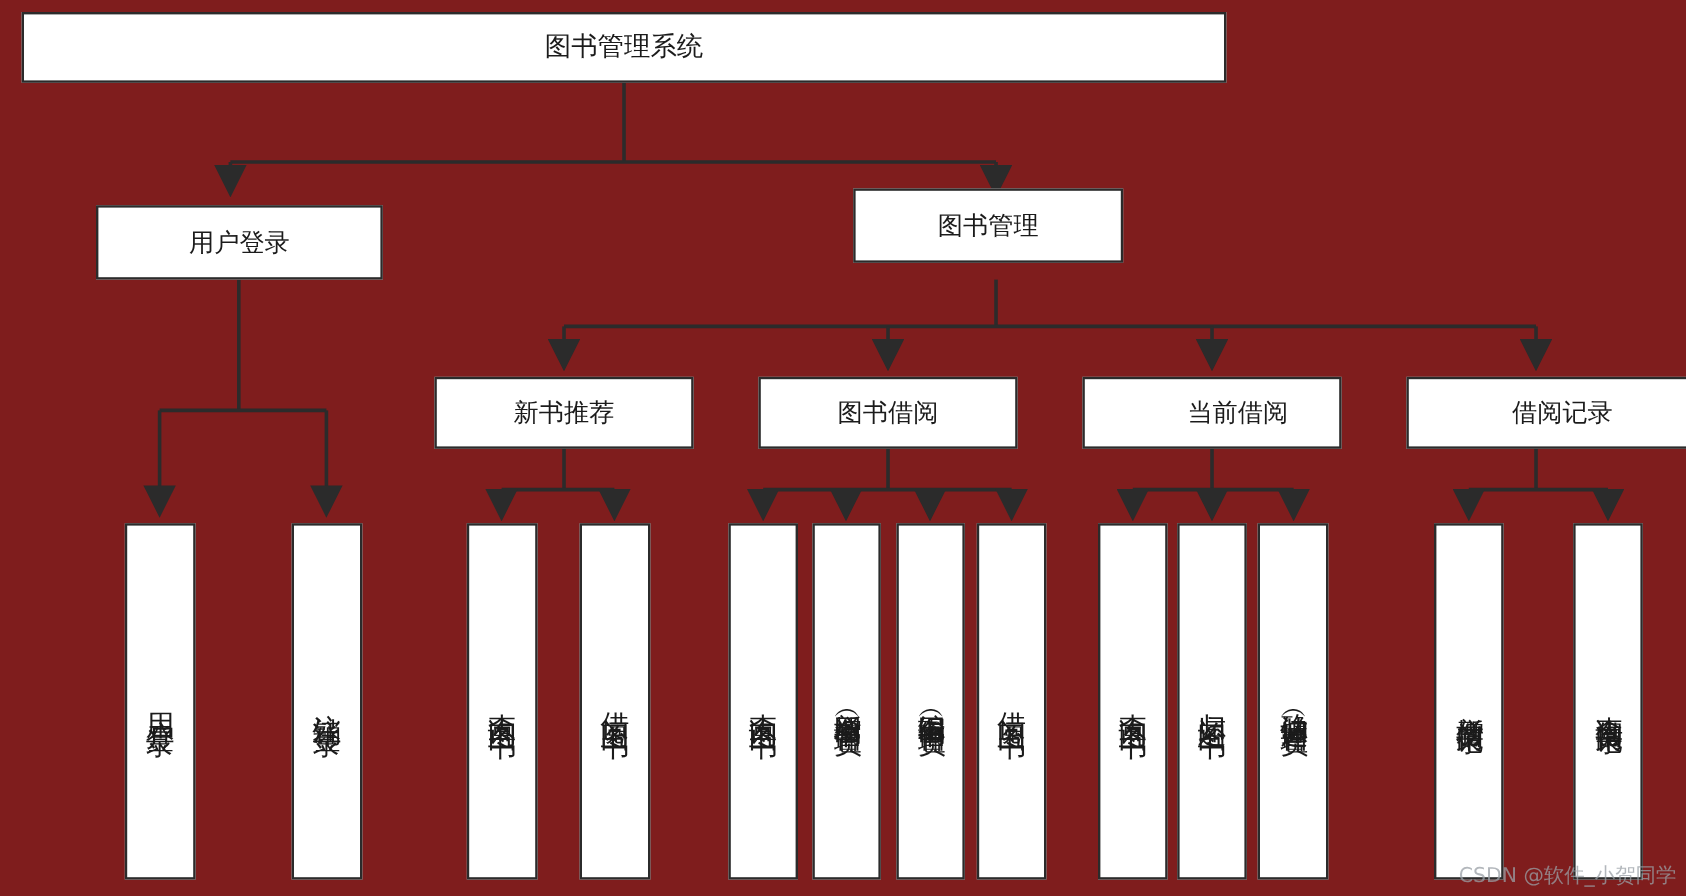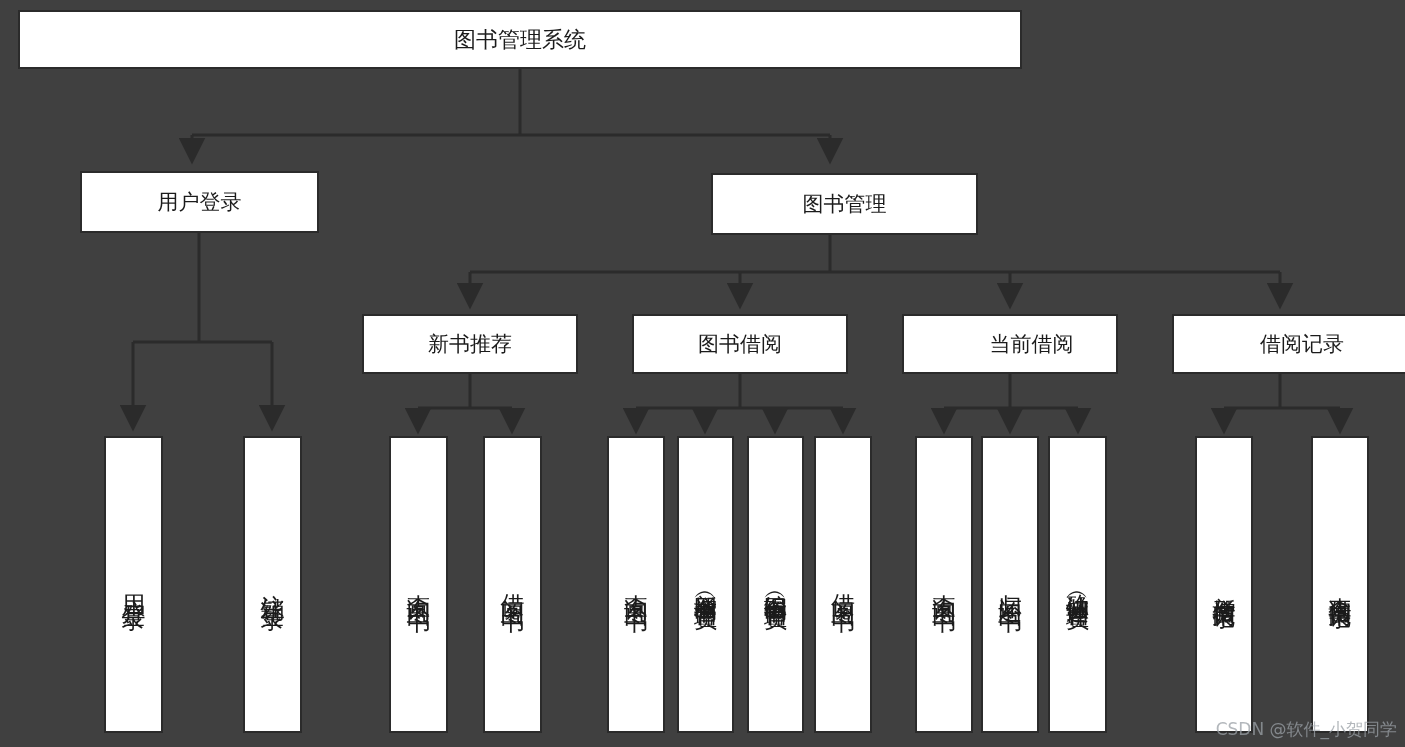--- a/index.html
+++ b/index.html
@@ -4,21 +4,21 @@
 <style>
   html, body {
     margin: 0;
     padding: 0;
     background: #ffffff;
   }
   #diagram-root {
     position: relative;
     width: 1405px;
     height: 747px;
-    background: #404040;
+    background: #7f1d1d;
     font-family: "DejaVu Sans", "Liberation Sans", sans-serif;
     overflow: hidden;
   }
   #edge-layer {
     position: absolute;
     left: 0;
     top: 0;
     width: 1405px;
     height: 747px;
   }
@@ -125,21 +125,21 @@
     </g>
   </svg>
 
   <div class="node root horizontal" style="left:18px; top:10px; width:1004px; height:59px;">
     <span class="node-label">图书管理系统</span>
   </div>
 
   <div class="node horizontal" style="left:80px; top:171px; width:239px; height:62px;">
     <span class="node-label">用户登录</span>
   </div>
-  <div class="node horizontal" style="left:711px; top:173px; width:267px; height:62px;">
+  <div class="node horizontal" style="left:711px; top:157px; width:225px; height:62px;">
     <span class="node-label">图书管理</span>
   </div>
 
   <div class="node horizontal" style="left:632px; top:314px; width:216px; height:60px;">
     <span class="node-label">图书借阅</span>
   </div>
   <div class="node horizontal" style="left:362px; top:314px; width:216px; height:60px;">
     <span class="node-label">新书推荐</span>
   </div>
   <div class="node horizontal" style="left:902px; top:314px; width:216px; height:60px;padding-left:43px;">

